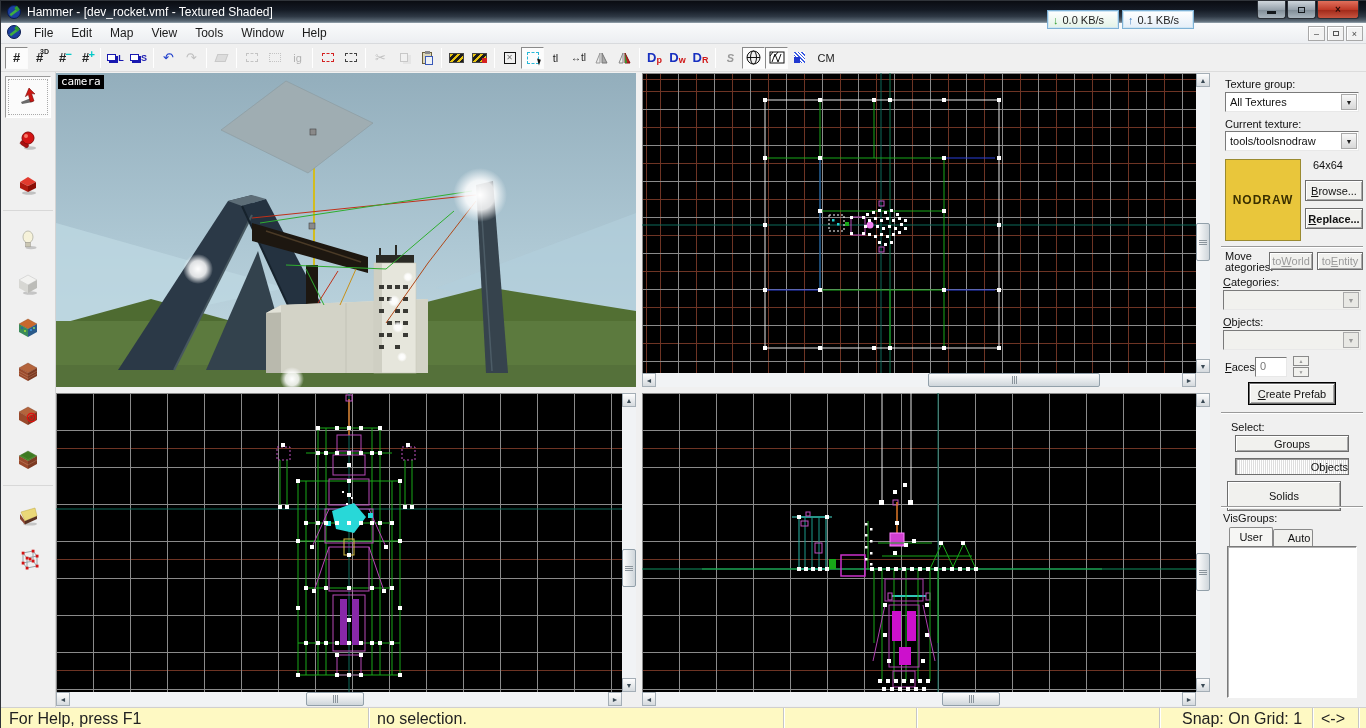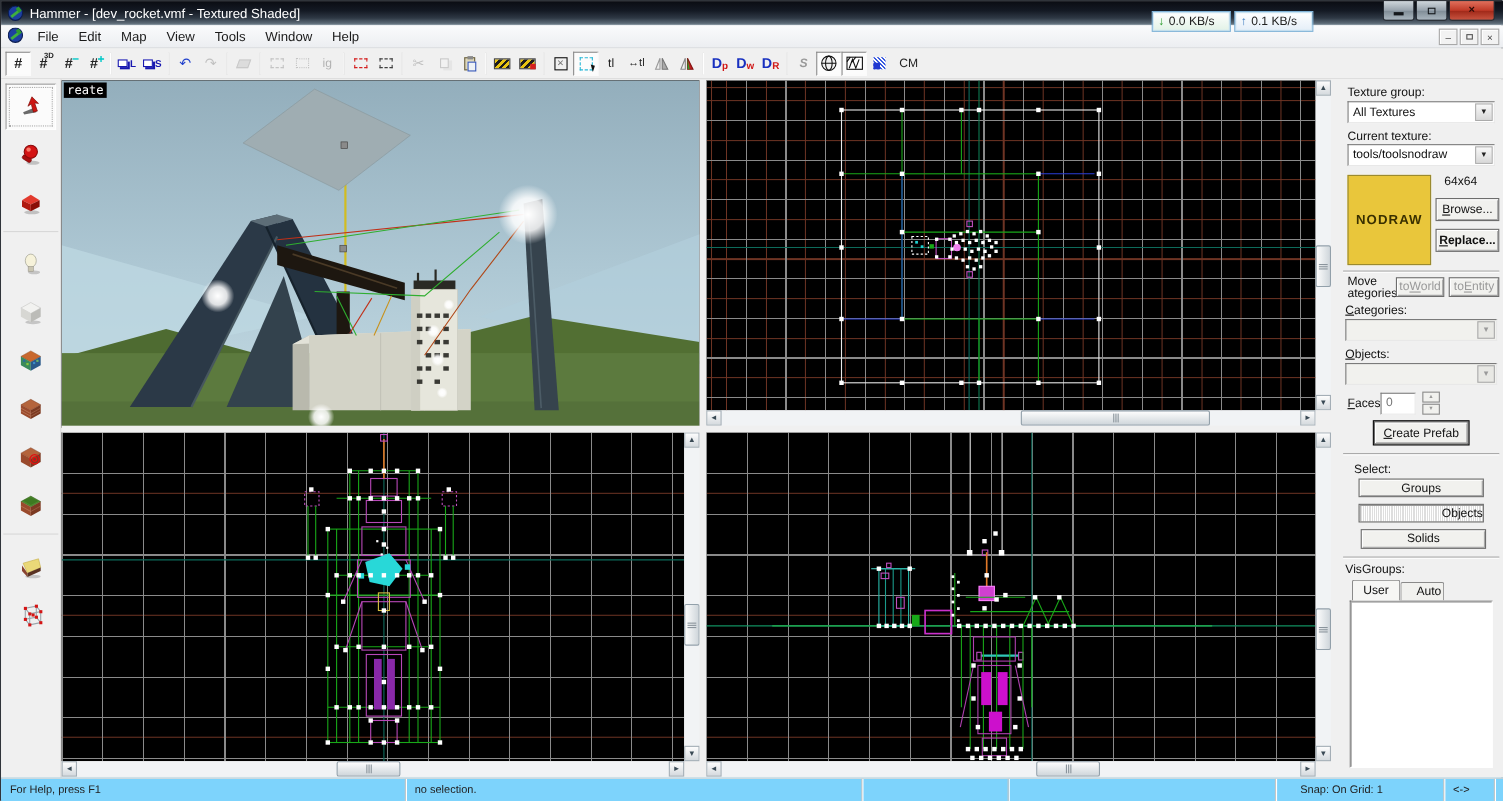--- a/index.html
+++ b/index.html
@@ -138,22 +138,22 @@
     display:flex; align-items:center; justify-content:center; font-size:5px; color:#999; }
   .edit { position:absolute; background:#fff; border:1px solid; border-color:#7a7a7a #e8e8e8 #e8e8e8 #7a7a7a;
     font-size:11px; color:#777; padding:2px 0 0 4px; }
   .tab { position:absolute; background:#f1f1ee; border:1px solid #8a8a8a; border-bottom:none;
     border-radius:2px 2px 0 0; display:flex; align-items:center; justify-content:center; font-size:11px; }
   .tab.active { background:#f6f6f4; z-index:2; }
   .listbox { position:absolute; background:#fff; border:1px solid; border-color:#7a7a7a #ffffff #ffffff #7a7a7a;
     box-shadow:inset 1px 1px 0 #b0b0b0; }
 
   
-  .statusbar { position:absolute; left:0; top:706px; width:1366px; height:22px; background:#7dd3fc;
-    border-top:1px solid #d0d0d0; display:flex; font-size:10px; color:#222; align-items:stretch; }
+  .statusbar { position:absolute; left:0; top:706px; width:1366px; height:22px; background:#fef9c3;
+    border-top:1px solid #d0d0d0; display:flex; font-size:16px; color:#222; align-items:stretch; }
   .spane { border-right:1px solid #c6c6c6; box-shadow:1px 0 0 #fff; display:flex; align-items:center; padding-left:8px; flex:none; }
 </style>
 </head>
 <body>
 <div id="stage">
 
 <div class="titlebar">
   <span class="t-icon">
     <svg width="14" height="14">
           <circle cx="7" cy="7" r="6.5" fill="#1d3fa0" stroke="#0a1c50"></circle>
@@ -550,21 +550,21 @@
     <polyline points="300,196 284,232" fill="none" stroke="#c89018" stroke-width="1"></polyline>
 
     <circle cx="424" cy="122" r="27" fill="url(#glow)"></circle>
     <circle cx="142" cy="196" r="15" fill="url(#glow)"></circle>
     <circle cx="236" cy="306" r="12" fill="url(#glow)"></circle>
     <circle cx="338" cy="228" r="6" fill="url(#glow)"></circle>
     <circle cx="342" cy="254" r="6" fill="url(#glow)"></circle>
     <circle cx="346" cy="284" r="5" fill="url(#glow)"></circle>
     <circle cx="352" cy="204" r="5" fill="url(#glow)"></circle>
   </svg>
-  <div class="cam-label">reate</div>
+  <div class="cam-label">camera</div>
 </div>
 
 <div class="vp grid2d-fine" style="left:641px; top:72px; width:554px; height:300px;">
   <svg width="554" height="300">
     <defs>
           <rect id="h" width="4" height="4" fill="#fff"></rect>
         </defs>
     <line x1="0" y1="152" x2="554" y2="152" stroke="#0d6b5b"></line>
     <line x1="239" y1="0" x2="239" y2="300" stroke="#0d6b5b"></line>
     <line x1="248" y1="0" x2="248" y2="300" stroke="#0e7a52"></line>
@@ -1035,21 +1035,21 @@
     <span><span class="accel">C</span><span>reate Prefab</span></span>
   </div>
   <div class="divider" style="top:340px;"></div>
   <span class="rp-label" style="left:14px; top:349px;">Select:</span>
   <div class="btn" style="left:18px; top:363px; width:114px; height:17px;">
         <span>Groups</span>
       </div>
   <div class="btn checked" style="left:18px; top:386px; width:114px; height:17px;">
         <span>Objects</span>
       </div>
-  <div class="btn" style="left:20px; top:409px; width:114px; height:18px;">
+  <div class="btn" style="left:10px; top:409px; width:114px; height:30px;">
         <span>Solids</span>
       </div>
   <div class="divider" style="top:434px;"></div>
   <span class="rp-label" style="left:6px; top:440px;">VisGroups:</span>
   <div class="tab active" style="left:12px; top:455px; width:44px; height:19px;">
         <span>User</span>
       </div>
   <div class="tab" style="left:56px; top:457px; width:40px; height:17px;padding-left:12px;">
         <span>Auto</span>
       </div>

